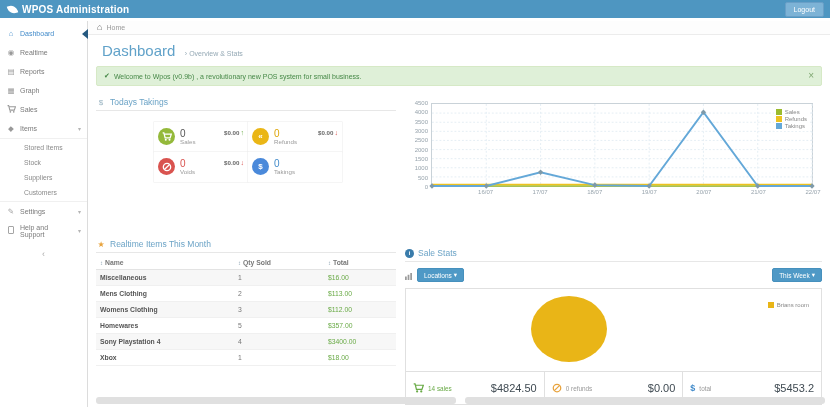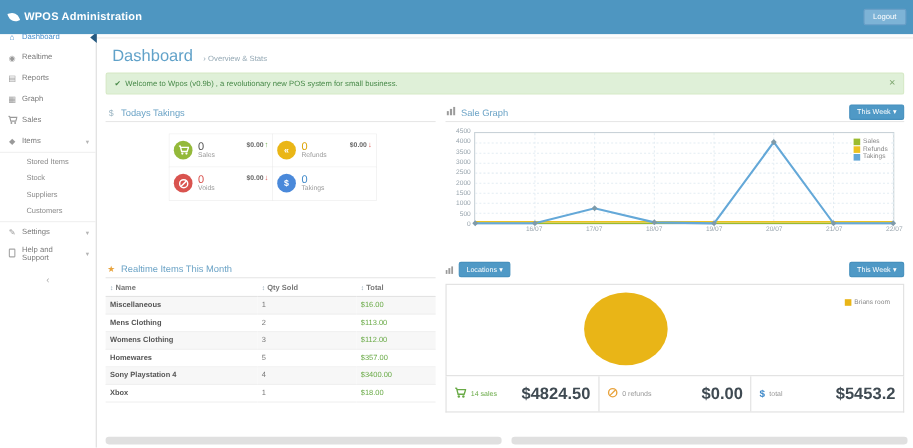--- a/index.html
+++ b/index.html
@@ -1,21 +1,21 @@
 <!DOCTYPE html>
 <html><head>
 <meta charset="utf-8">
 <style>
   * { box-sizing: border-box; margin: 0; padding: 0; }
   html,body { width: 830px; height: 407px; overflow: hidden; }
   body { font-family: "Liberation Sans", sans-serif; background: #fff; color: #555; position: relative; }
   button { font-family: inherit; cursor: pointer; }
 
   
-  .topbar { position: absolute; top:0; left:0; width:830px; height:31px; background:#4e96c1; display:flex; align-items:center; padding:0 6px; z-index:30; }
+  .topbar { position: absolute; top:0; left:0; width:830px; height:18px; background:#4e96c1; display:flex; align-items:center; padding:0 6px; z-index:30; }
   .leaf { width:9px; height:9px; background:#fff; border-radius:0 80% 0 80%; transform:rotate(-20deg); margin:0 5px 0 2px; flex:none; }
   .apptitle { color:#fff; font-size:10px; font-weight:bold; letter-spacing:.2px; }
   .logout { margin-left:auto; background:#7db3d6; border:1px solid #699fc7; color:#fff; font-size:7px; padding:0 8px; height:15px; border-radius:2px; }
 
   
   .sidebar { position:absolute; top:21px; left:0; bottom:0; width:88px; background:#fff; border-right:1px solid #dcdcdc; padding-top:3px; z-index:20; }
   .sitem { position:relative; display:flex; align-items:center; gap:4px; height:19px; padding:0 6px; font-size:7px; color:#7a7a7a; cursor:pointer; }
   .sicon { width:10px; text-align:center; font-size:7.5px; color:#999; flex:none; }
   .sitem.active { color:#428bca; }
   .sitem.active .sicon { color:#428bca; }
@@ -83,21 +83,21 @@
   
   .toolbar { display:flex; align-items:center; gap:5px; margin:4px 0; }
   .tbicon { color:#9b9b9b; }
   .chartbox { position:relative; border:1px solid #e0e0e0; height:84px; background:#fff; }
   .pie { position:absolute; left:30%; top:7px; width:76px; height:66px; border-radius:50%; background:#e9b517; }
   .pie-legend { position:absolute; right:12px; top:13px; display:flex; gap:3px; align-items:center; font-size:6px; color:#888; }
   .statsrow { display:flex; border:1px solid #e0e0e0; border-top:none; }
   .scell { flex:1; display:flex; align-items:center; gap:4px; padding:7px 7px; min-width:0; }
   .scell + .scell { border-left:1px solid #e0e0e0; }
   .slabel { font-size:6.4px; color:#999; white-space:nowrap; }
-  .svalue { margin-left:auto; font-size:15px; font-weight:bold; color:#3f4a52; }
+  .svalue { margin-left:auto; font-size:11px; font-weight:normal; color:#3f4a52; }
   .dollar-ic { font-size:9px; font-weight:bold; }
 
   .stub { position:absolute; bottom:3px; height:7px; background:#e0e0e0; border-radius:3px; }
   .stub-l { left:8px; width:360px; }
   .stub-r { left:377px; right:5px; }
 </style>
 </head>
 <body>
 
 <div class="topbar" style="background: rgb(78, 150, 193);">
@@ -285,34 +285,20 @@
               <td style="color: rgb(105, 170, 70);">$18.00</td>
             </tr>
           </tbody>
         </table>
       </div>
     </div>
 
     <div class="col-right">
 
       <div class="panel p-first">
-        <div class="panel-head">
-          <span class="phicon">
-            <svg width="8" height="8" viewBox="0 0 8 8">
-                <rect x="0" y="4" width="2" height="4" fill="#9b9b9b"></rect>
-                <rect x="3" y="2" width="2" height="6" fill="#9b9b9b"></rect>
-                <rect x="6" y="0" width="2" height="8" fill="#9b9b9b"></rect>
-              </svg>
-          </span>
-          <span class="panel-title">Sale Graph</span>
-          <button class="btn-blue ml-auto">
-            <span>This Week</span>
-              <span>▾</span>
-          </button>
-        </div>
         <div class="gwrap">
           <div class="y-axis" id="y-axis">
               <span style="top:0.0%">4500</span>
               <span style="top:11.1%">4000</span>
               <span style="top:22.2%">3500</span>
               <span style="top:33.3%">3000</span>
               <span style="top:44.4%">2500</span>
               <span style="top:55.6%">2000</span>
               <span style="top:66.7%">1500</span>
               <span style="top:77.8%">1000</span>
@@ -369,20 +355,26 @@
               <span style="left:42.86%">18/07</span>
               <span style="left:57.14%">19/07</span>
               <span style="left:71.43%">20/07</span>
               <span style="left:85.71%">21/07</span>
               <span style="left:100.00%">22/07</span>
             </div>
         </div>
       </div>
 
       <div class="panel">
+        <div class="panel-head">
+          <span class="phicon" style="display:inline-flex;align-items:center;justify-content:center;width:9px;height:9px;border-radius:50%;background:#3a7cab;color:#fff;font-size:6px;font-weight:bold;">
+              <span>i</span>
+            </span>
+          <span class="panel-title">Sale Stats</span>
+        </div>
         <div class="toolbar">
           <span class="tbicon">
             <svg width="7" height="7" viewBox="0 0 8 8">
                 <rect x="0" y="4" width="2" height="4" fill="#9b9b9b"></rect>
                 <rect x="3" y="2" width="2" height="6" fill="#9b9b9b"></rect>
                 <rect x="6" y="0" width="2" height="8" fill="#9b9b9b"></rect>
               </svg>
           </span>
           <button class="btn-blue">
             <span>Locations</span>

